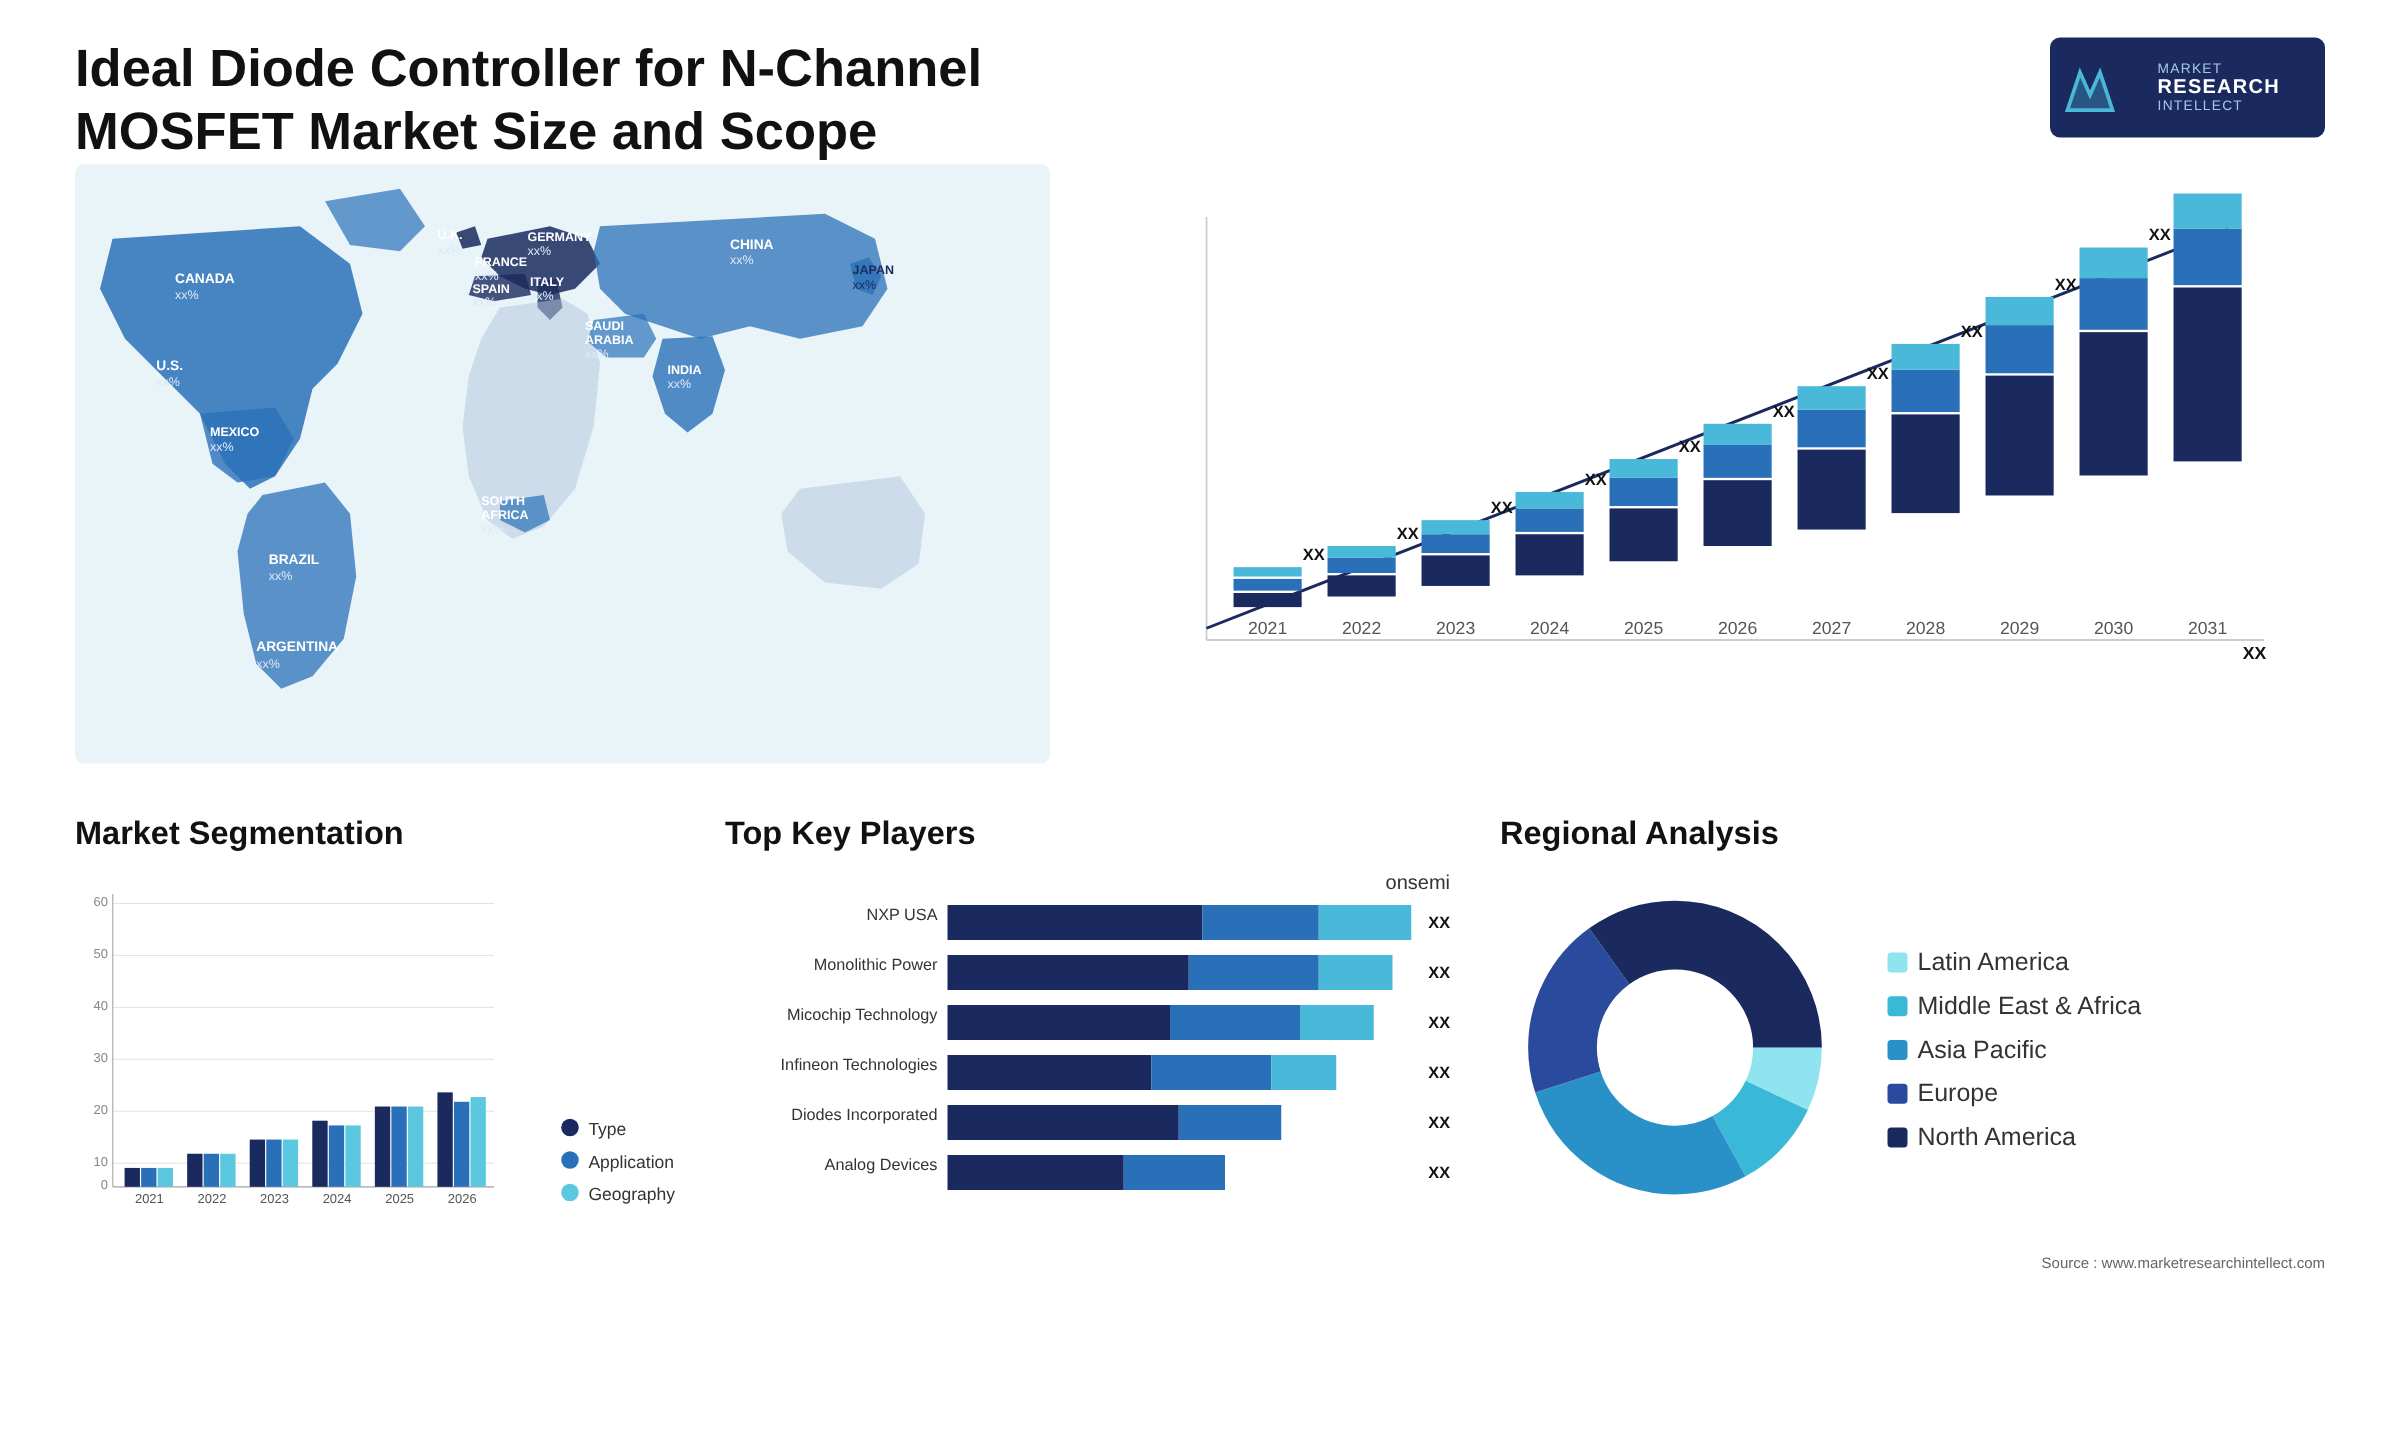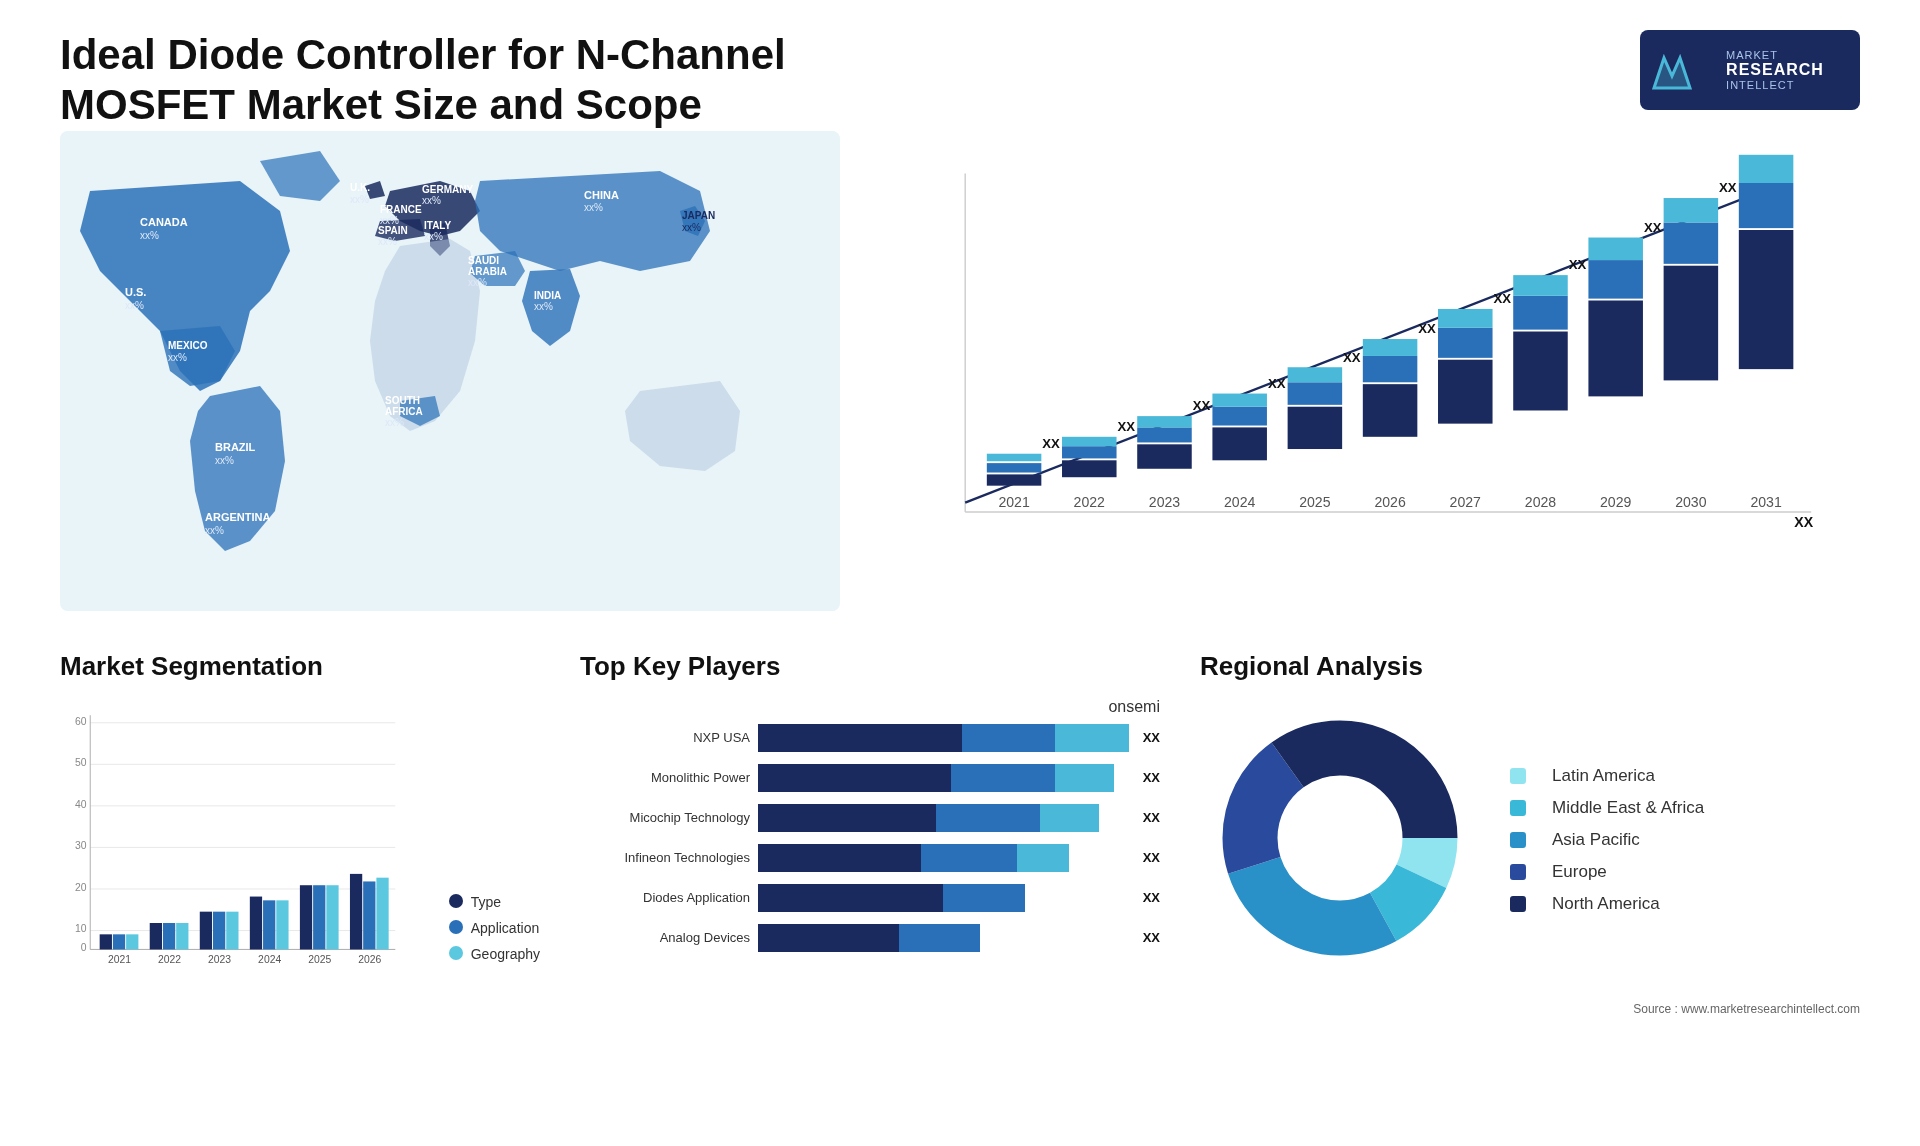--- a/index.html
+++ b/index.html
@@ -127,21 +127,21 @@
 
     
     .key-players-container {
       flex: 0 0 580px;
     }
     .players-chart {
       margin-top: 10px;
     }
     .player-row {
       display: flex;
-      align-items: center;
+      align-items: flex-start;
       margin-bottom: 12px;
       gap: 8px;
     }
     .player-name {
       font-size: 13px;
       color: #333;
       width: 170px;
       flex-shrink: 0;
       text-align: right;
     }
@@ -181,22 +181,22 @@
       flex: 0 0 280px;
     }
     .regional-legend {
       display: flex;
       flex-direction: column;
       gap: 12px;
     }
     .regional-legend-item {
       display: flex;
       align-items: center;
-      gap: 26px;
-      font-size: 17px;
+      gap: 8px;
+      font-size: 20px;
       color: #333;
     }
     .legend-rect {
       width: 16px;
       height: 16px;
       border-radius: 3px;
       flex-shrink: 0;
     }
     .source-text {
       font-size: 12px;
@@ -508,21 +508,21 @@
           <span class="player-name">Infineon Technologies</span>
           <div class="player-bar-area">
             <div class="player-bar-seg1" style="width:44%"></div>
             <div class="player-bar-seg2" style="width:26%"></div>
             <div class="player-bar-seg3" style="width:14%"></div>
           </div>
           <span class="player-xx">XX</span>
         </div>
 
         <div class="player-row">
-          <span class="player-name">Diodes Application</span>
+          <span class="player-name">Diodes Incorporated</span>
           <div class="player-bar-area">
             <div class="player-bar-seg1" style="width:50%"></div>
             <div class="player-bar-seg2" style="width:22%"></div>
           </div>
           <span class="player-xx">XX</span>
         </div>
 
         <div class="player-row">
           <span class="player-name">Analog Devices</span>
           <div class="player-bar-area">

